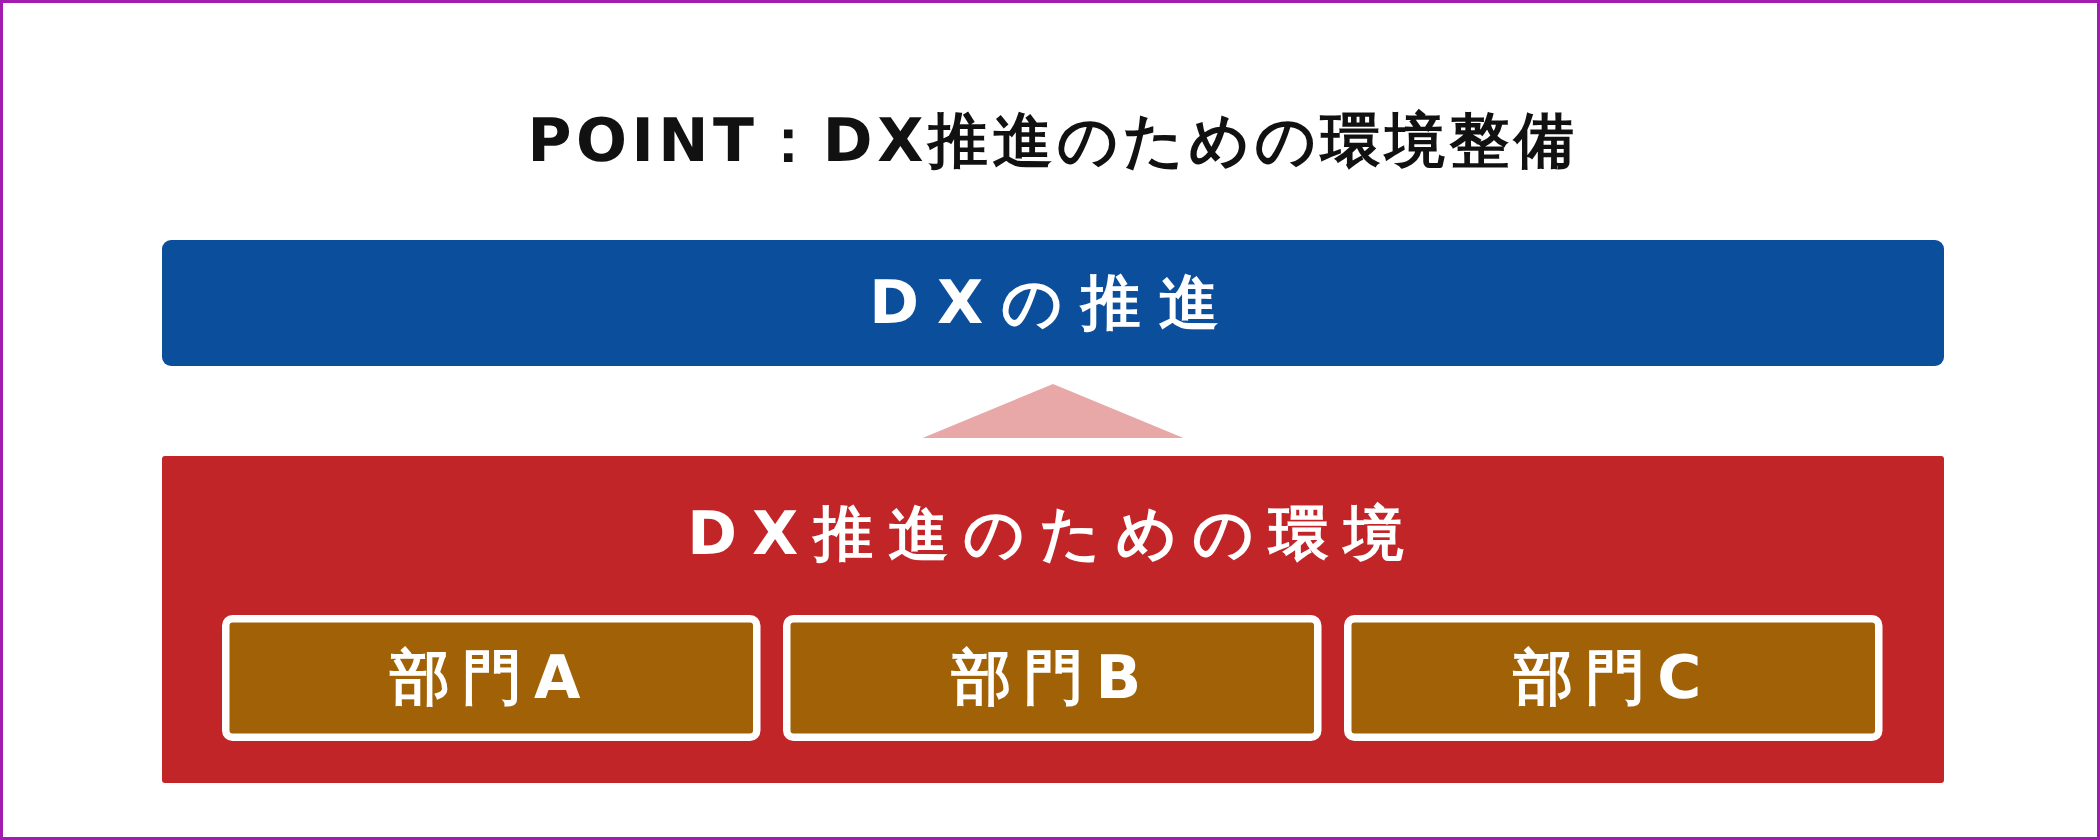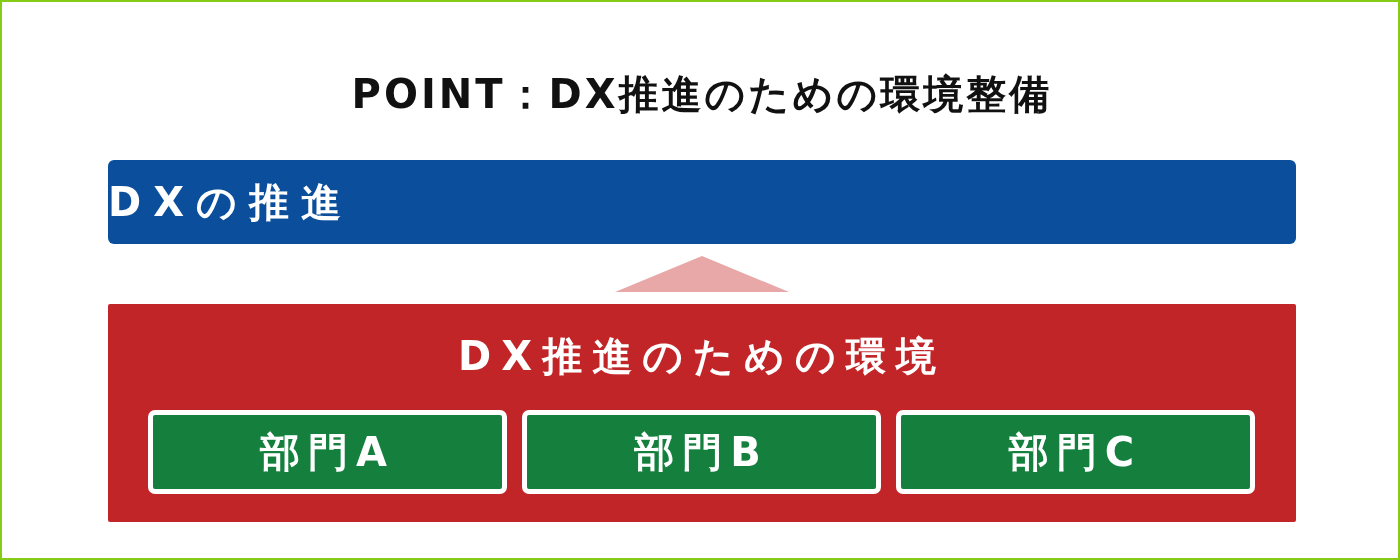--- a/index.html
+++ b/index.html
@@ -1,49 +1,49 @@
 <!DOCTYPE html>
 <html><head>
   <meta charset="utf-8">
   <style>
     * { box-sizing: border-box; margin: 0; padding: 0; }
     html, body { width: 1400px; height: 560px; background: #ffffff; overflow: hidden; }
     body { font-family: "DejaVu Sans", "Liberation Sans", sans-serif; }
     .frame {
       position: absolute; left: 0; top: 0; width: 1400px; height: 560px;
-      border: 2px solid #84cc16; background: #ffffff;
+      border: 2px solid #a21caf; background: #ffffff;
     }
     .title {
       position: absolute; left: 0; top: 62px; width: 1400px; height: 60px;
       text-align: center; font-size: 40px; font-weight: bold; color: #111111;
       letter-spacing: 3px; line-height: 60px;
     }
     .top-bar {
       position: absolute; left: 106px; top: 158px; width: 1188px; height: 84px;
       background: #0b4f9c; border-radius: 6px;
-      color: #ffffff; font-size: 40px; font-weight: bold; text-align: left;
+      color: #ffffff; font-size: 40px; font-weight: bold; text-align: center;
       line-height: 84px; letter-spacing: 12px;
     }
     .arrow {
       position: absolute; left: 613px; top: 254px; width: 0; height: 0;
       border-left: 87px solid transparent; border-right: 87px solid transparent;
       border-bottom: 36px solid #e8a8a8;
     }
     .env-box {
       position: absolute; left: 106px; top: 302px; width: 1188px; height: 218px;
       background: #c22528; border-radius: 2px;
     }
     .env-title {
       position: absolute; left: 0; top: 20px; width: 1188px; height: 64px;
       text-align: center; color: #ffffff; font-size: 40px; font-weight: bold;
       line-height: 64px; letter-spacing: 10px;
     }
     .dept {
       position: absolute; top: 106px; width: 359px; height: 84px;
-      background: #15803d; border: 5px solid #ffffff; border-radius: 7px;
+      background: #a16207; border: 5px solid #ffffff; border-radius: 7px;
       color: #ffffff; font-size: 40px; font-weight: bold; text-align: center;
       line-height: 74px; letter-spacing: 8px;
     }
     .dept.a { left: 40px; }
     .dept.b { left: 414px; }
     .dept.c { left: 788px; }
   </style>
 </head>
 <body>
 

